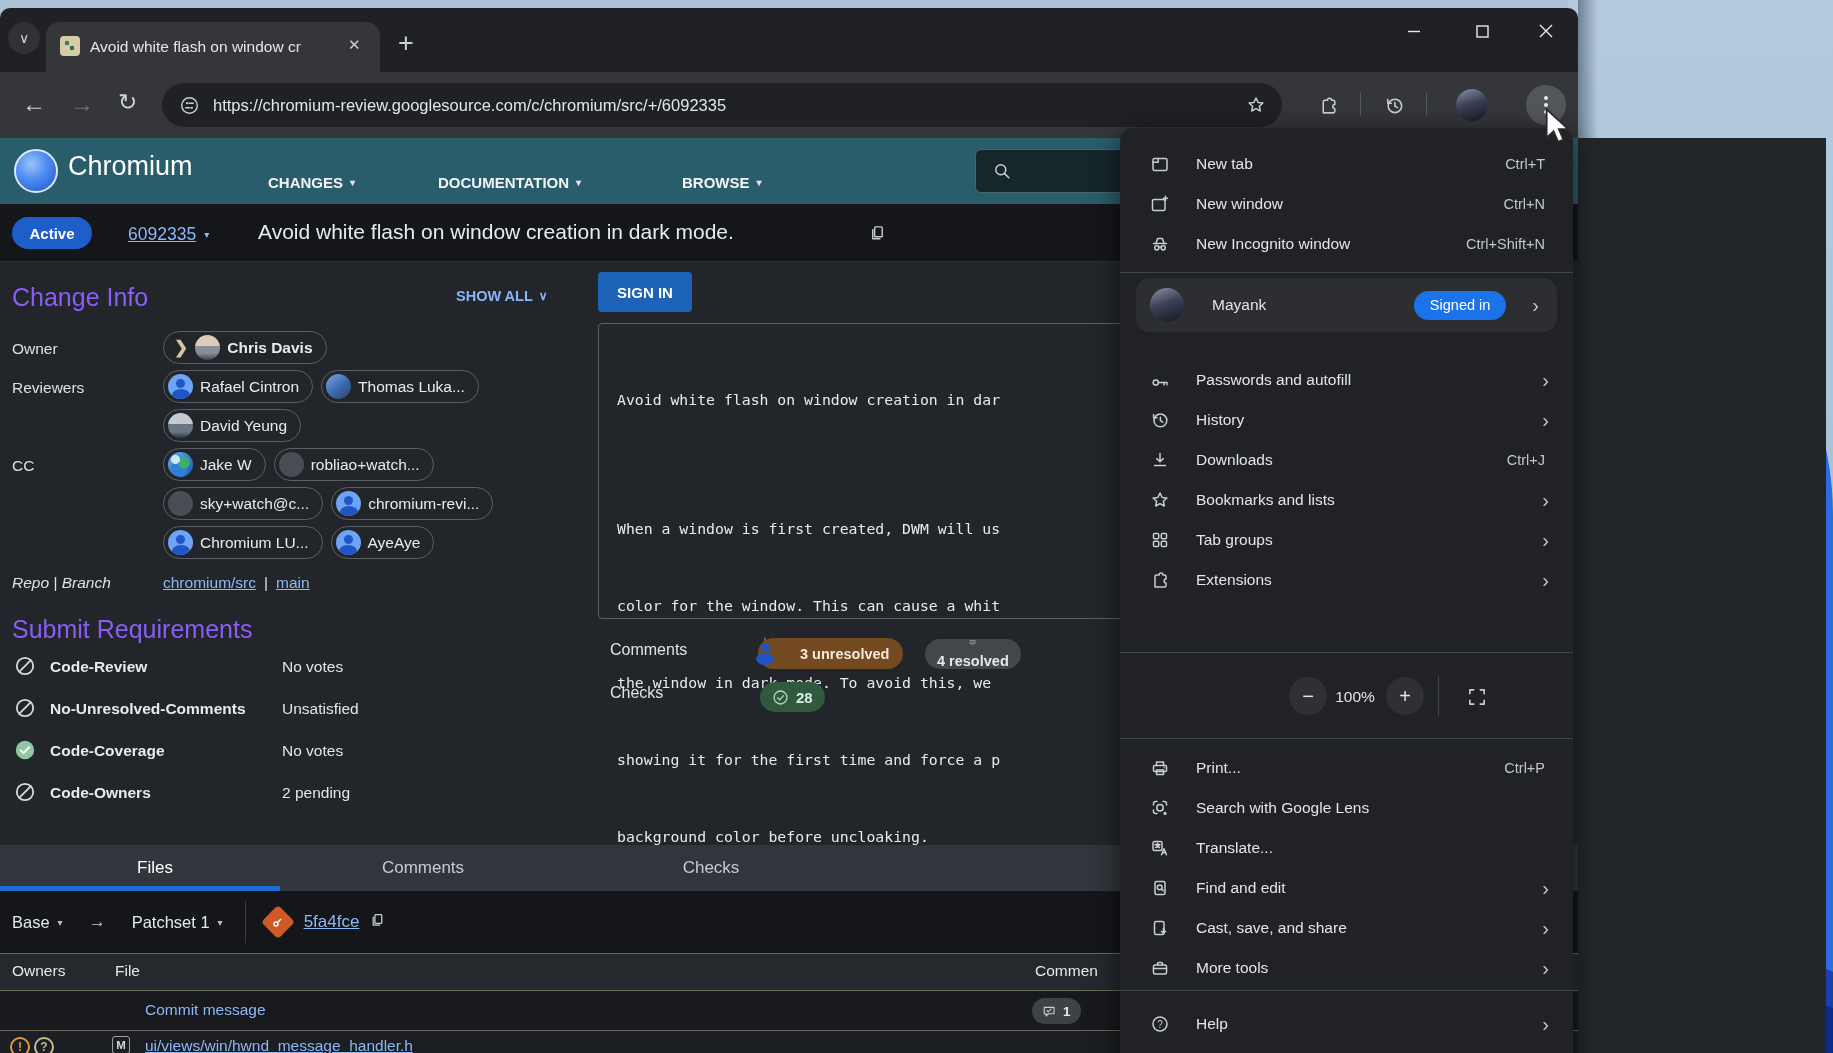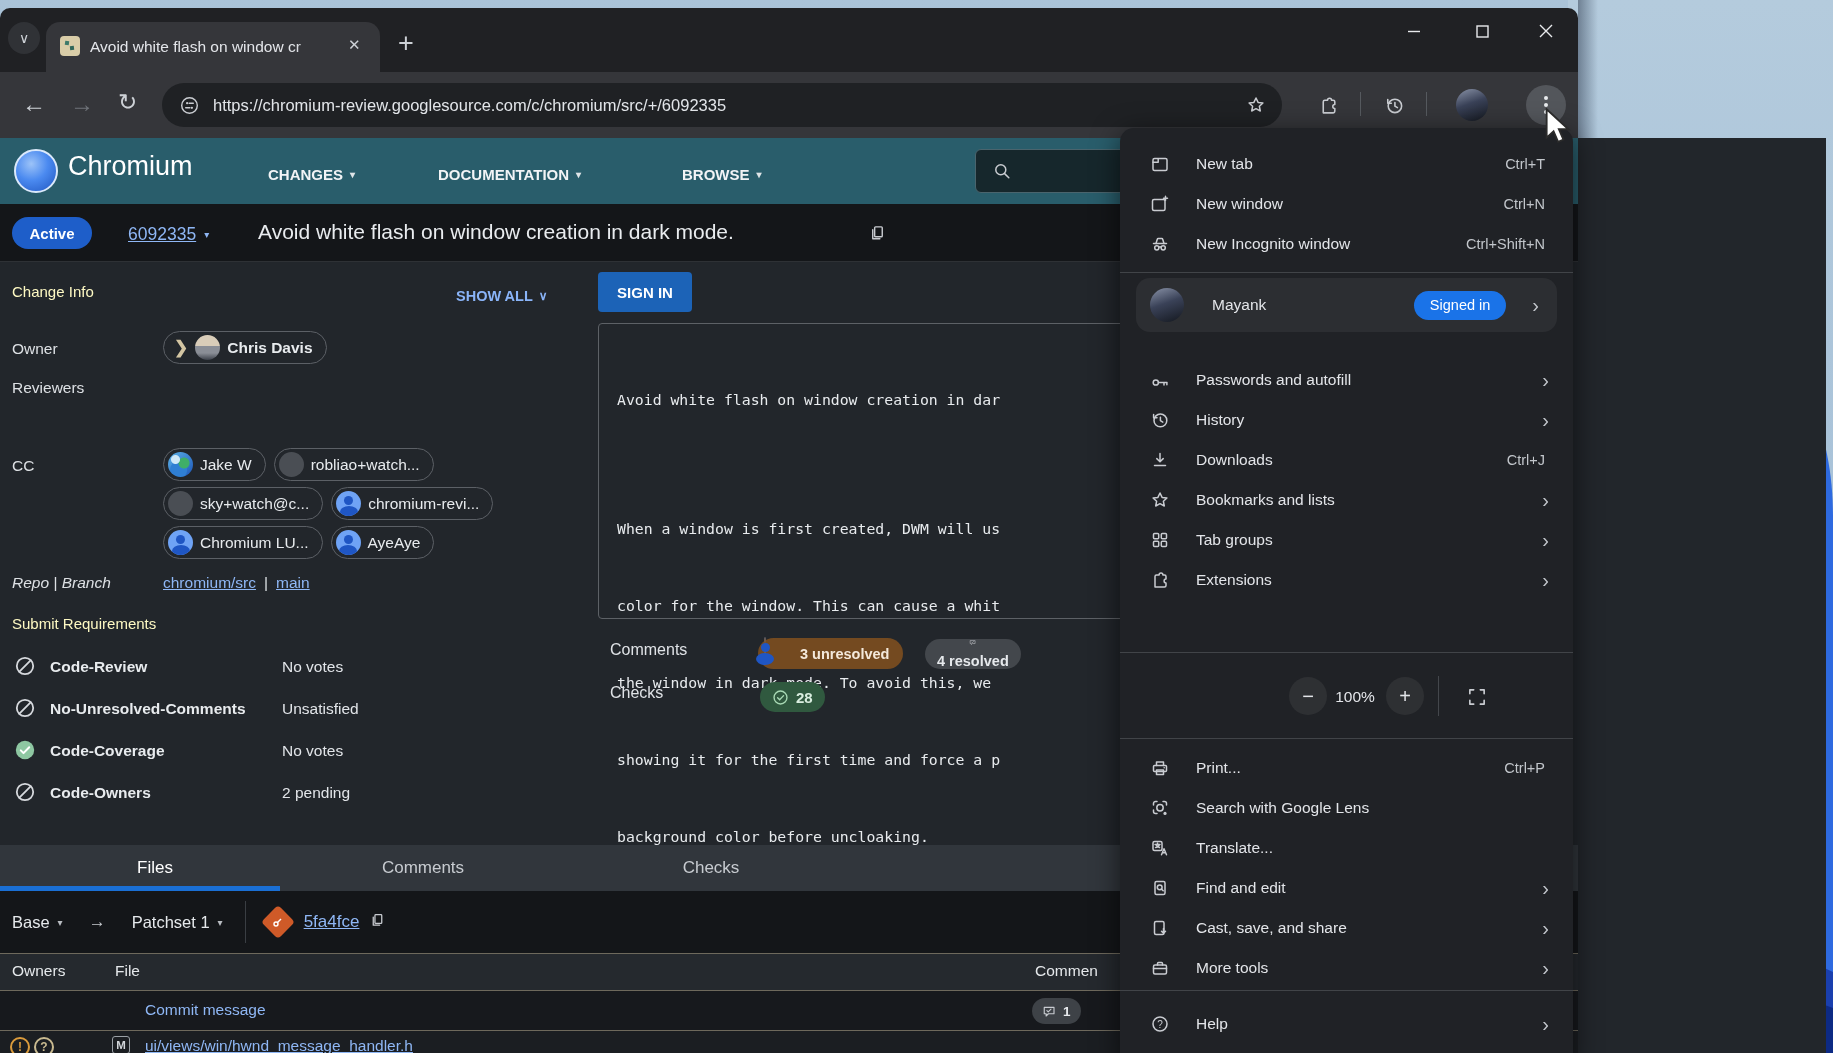--- a/index.html
+++ b/index.html
@@ -30,29 +30,29 @@
   .avatar-photo{border-radius:50%;background:linear-gradient(160deg,#8a93a8,#3a4258 45%,#14181f);}
   .dots-btn{left:1526px;top:85px;width:40px;height:40px;border-radius:50%;background:#53565b;display:flex;align-items:center;justify-content:center;}
   .dots{display:flex;flex-direction:column;gap:3px;}
   .dots i{width:4px;height:4px;border-radius:50%;background:#e8eaed;}
   
   .content{left:0;top:138px;width:1826px;height:915px;background:#22262b;overflow:hidden;}
   .teal{left:0;top:0;width:1578px;height:66px;background:#295d6b;}
   .logo{left:14px;top:11px;width:44px;height:44px;border-radius:50%;
     background:radial-gradient(circle at 38% 32%,#9cc3f8,#4b8af0 45%,#1f55c0);border:2px solid #dbe9fb;}
   .brand{left:68px;top:13px;font-size:27px;color:#fff;}
-  .nav-item{font-size:15px;font-weight:bold;color:#f2f4f6;display:flex;align-items:center;gap:7px;top:28px;}
+  .nav-item{font-size:15px;font-weight:bold;color:#f2f4f6;display:flex;align-items:center;gap:7px;top:36px;}
   .caret{font-size:10px;color:#dfe5e8;}
   .gsearch{left:975px;top:11px;width:586px;height:44px;background:#16272c;border:1px solid #4a646d;border-radius:6px;display:flex;align-items:center;padding-left:16px;}
   .titlebar{left:0;top:66px;width:1578px;height:58px;background:#141619;border-bottom:1px solid #2e3135;}
   .chip-status{left:12px;top:13px;width:80px;height:32px;background:#1e5ec9;border-radius:16px;color:#fff;
     font-size:15px;font-weight:bold;display:flex;align-items:center;justify-content:center;}
   .lnk{color:#8fb7f5;text-decoration:none;}
   .u{text-decoration:underline;}
-  .sec-h{font-size:15px;color:#fef9c3;}
+  .sec-h{font-size:25px;color:#8b5cf6;}
   .row-label{font-size:15.5px;color:#dde0e4;}
   .chips{display:flex;flex-wrap:wrap;gap:6px 8px;width:356px;}
   .chip{height:33px;border:1px solid #5c6066;border-radius:17px;display:flex;align-items:center;gap:7px;
     padding:0 13px 0 4px;font-size:15.5px;color:#e8ebee;background:transparent;}
   .av{width:25px;height:25px;border-radius:50%;flex:none;overflow:hidden;position:relative;}
   .av-person{background:#6fa3f5;}
   .av-person::before{content:"";position:absolute;left:50%;top:5px;width:9px;height:9px;margin-left:-4.5px;border-radius:50%;background:#1f56c4;}
   .av-person::after{content:"";position:absolute;left:50%;top:15px;width:18px;height:12px;margin-left:-9px;border-radius:50%;background:#1f56c4;}
   .av-gray{background:#4a4e54;}
   .av-chris{background:linear-gradient(180deg,#d9cdb9 0 42%,#8a8e96 42% 72%,#3c414a);}
@@ -259,20 +259,34 @@
     <div class="abs row-label" style="left:12px;top:202px;">Owner</div>
     <div class="abs chips" style="left:163px;top:193px;">
       <span class="chip">
         <span class="attn">❯</span>
         <span class="av av-chris"></span>
         <b>Chris Davis</b>
       </span>
     </div>
 
     <div class="abs row-label" style="left:12px;top:241px;">Reviewers</div>
+    <div class="abs chips" style="left:163px;top:232px;">
+      <span class="chip">
+        <span class="av av-person"></span>
+        <span>Rafael Cintron</span>
+      </span>
+      <span class="chip">
+        <span class="av av-thomas"></span>
+        <span>Thomas Luka...</span>
+      </span>
+      <span class="chip">
+        <span class="av av-david"></span>
+        <span>David Yeung</span>
+      </span>
+    </div>
 
     <div class="abs row-label" style="left:12px;top:319px;">CC</div>
     <div class="abs chips" style="left:163px;top:310px;">
       <span class="chip">
         <span class="av av-earth"></span>
         <span>Jake W</span>
       </span>
       <span class="chip">
         <span class="av av-gray"></span>
         <span>robliao+watch...</span>

